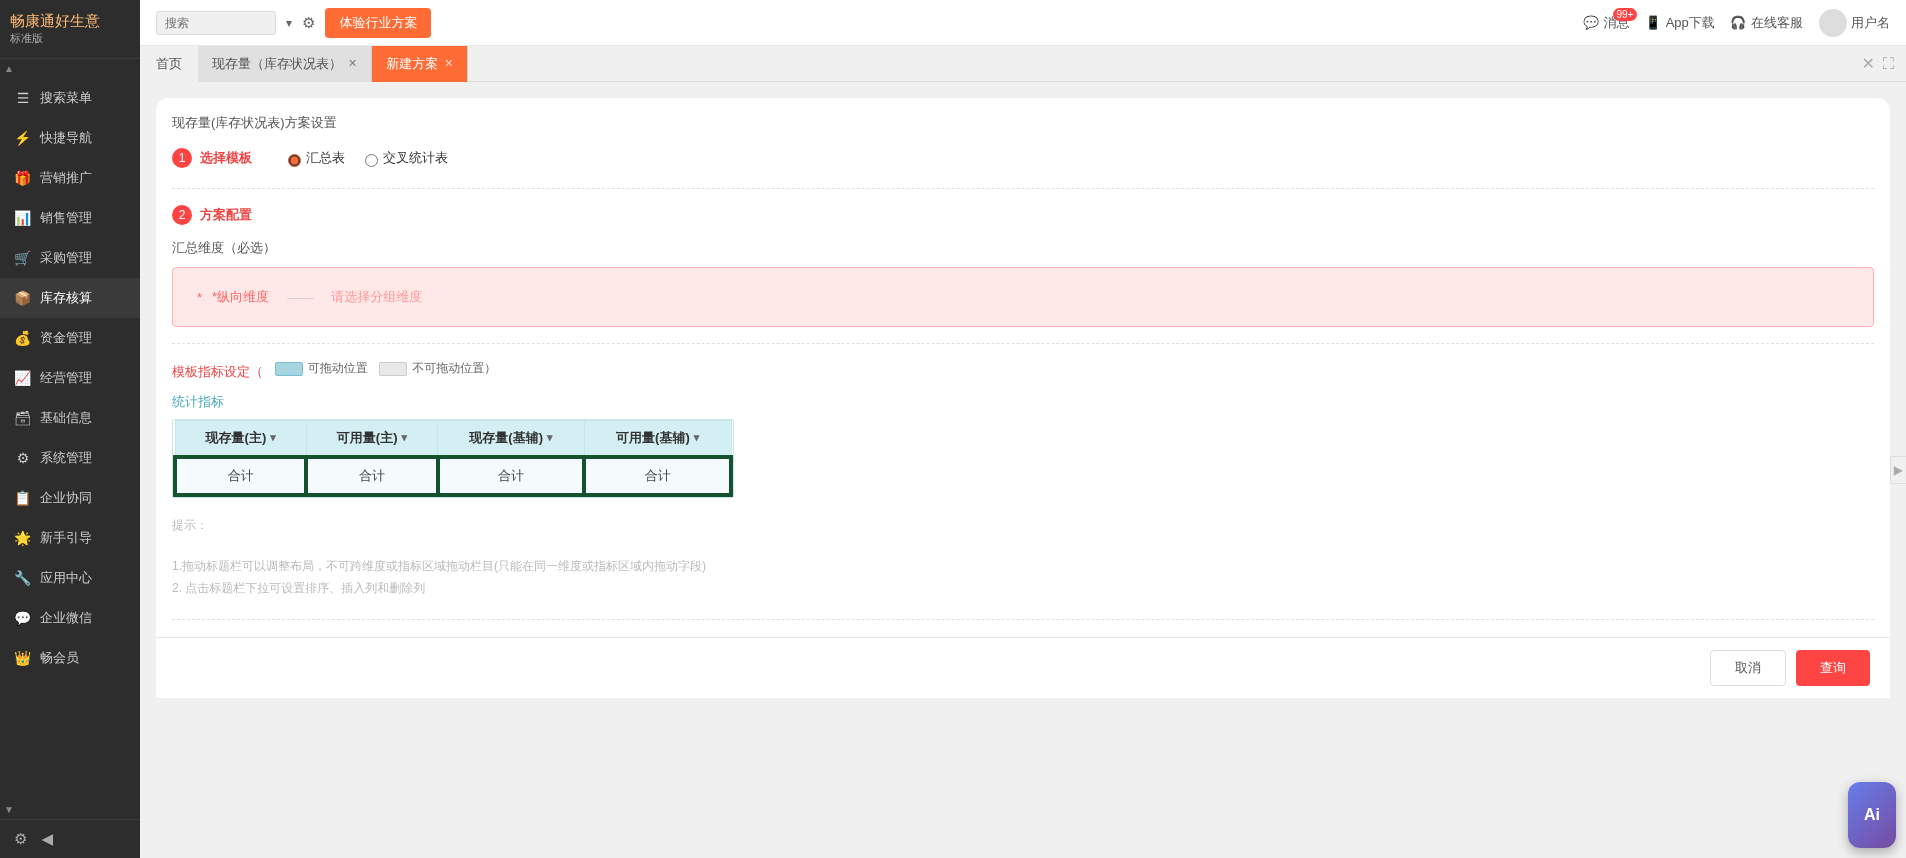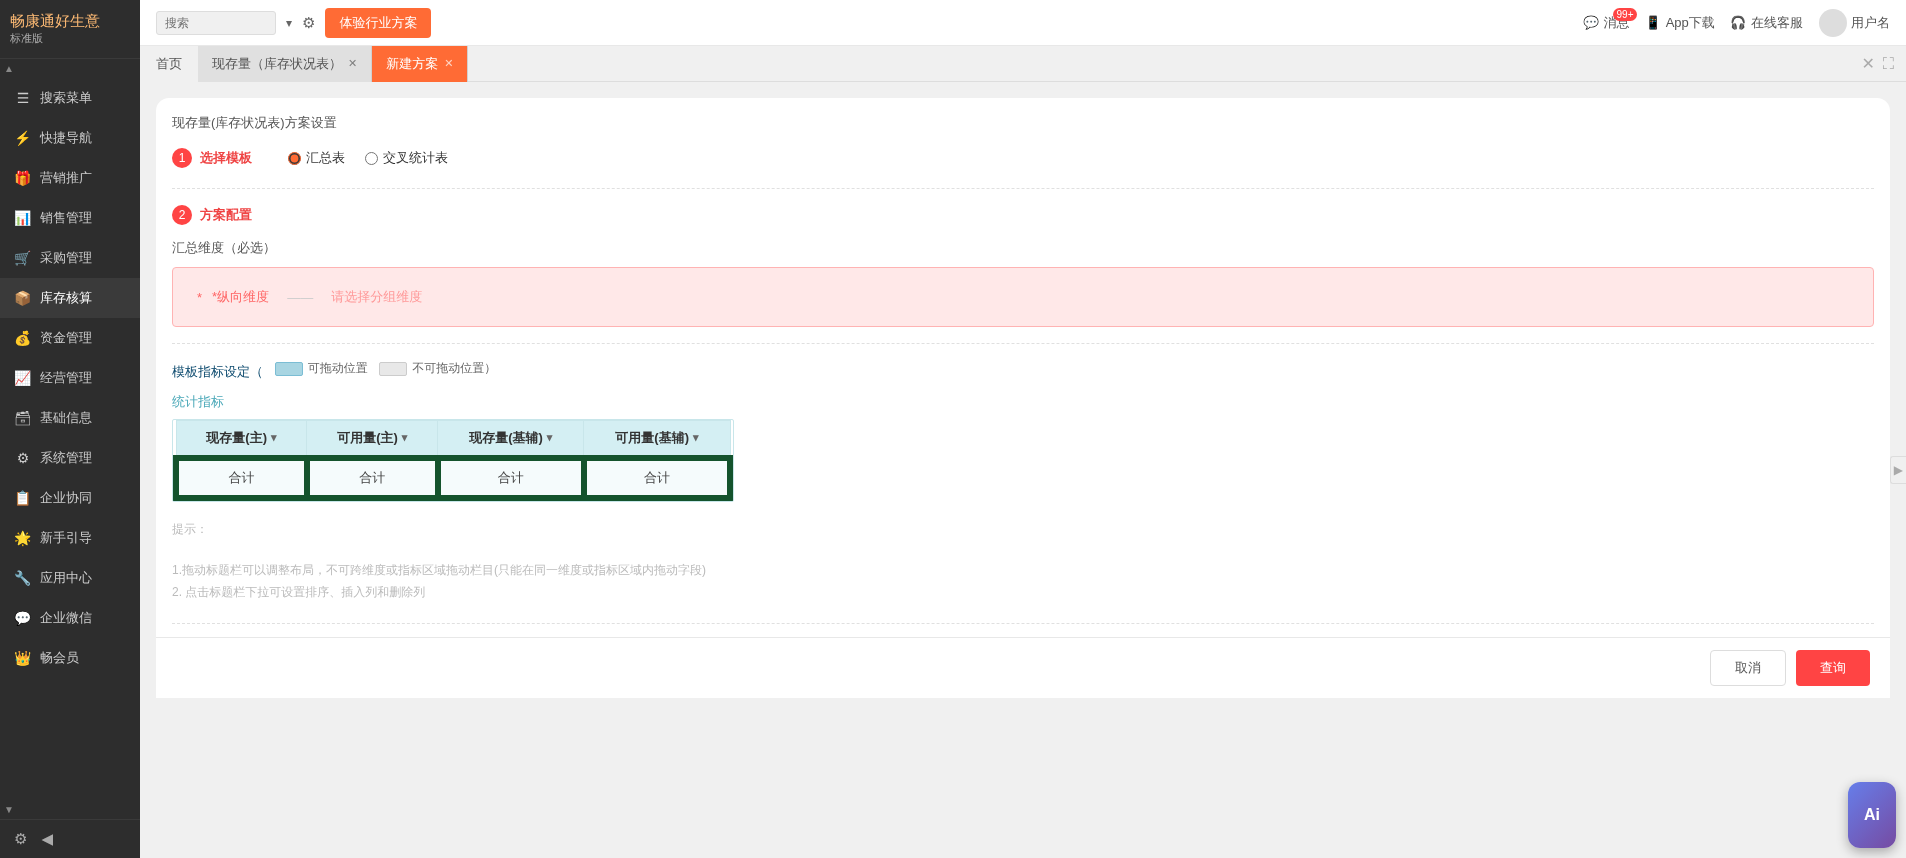--- a/index.html
+++ b/index.html
@@ -275,21 +275,21 @@
 
     
     .template-options {
       display: flex;
       align-items: center;
       gap: 20px;
       margin-left: 28px;
     }
     .radio-option {
       display: flex;
-      align-items: center;
+      align-items: flex-end;
       gap: 5px;
       cursor: pointer;
       font-size: 13px;
       color: #333;
     }
     .radio-input {
       accent-color: #ff6b35;
       cursor: pointer;
     }
     .divider {
@@ -332,21 +332,21 @@
     .dimension-placeholder {
       color: #ff9999;
     }
 
     
     .indicator-settings {
       margin-bottom: 12px;
     }
     .indicator-settings-label {
       font-size: 13px;
-      color: #0c4a6e;
+      color: #ef4444;
       margin-bottom: 10px;
     }
     .indicator-legend {
       display: inline-flex;
       align-items: center;
       gap: 5px;
       margin-left: 8px;
     }
     .legend-box {
       width: 28px;
@@ -388,21 +388,21 @@
       align-items: center;
       gap: 4px;
       justify-content: center;
     }
     .stats-table th .chevron { color: #666; font-size: 11px; }
     .stats-table td {
       background: #f5fbfc;
       padding: 8px 20px;
       font-size: 13px;
       color: #444;
-      border: 6px solid #14532d;
+      border: 4px solid #14532d;
       text-align: center;
     }
 
     
     .tips {
       color: #bbb;
       font-size: 12px;
       line-height: 1.8;
       margin-bottom: 20px;
     }

